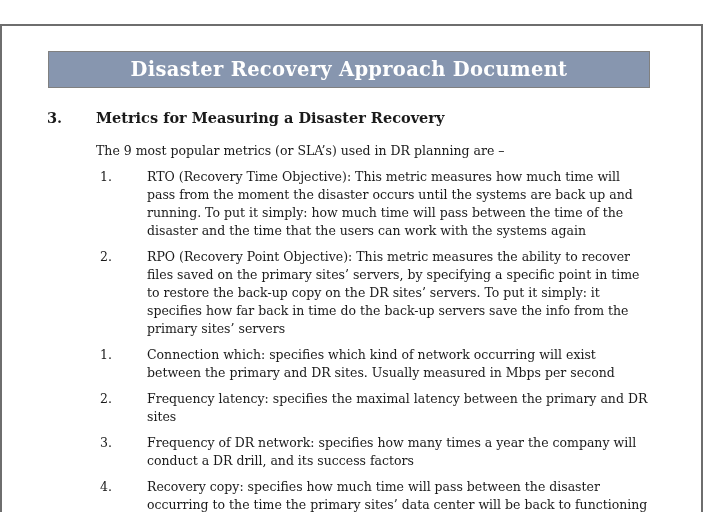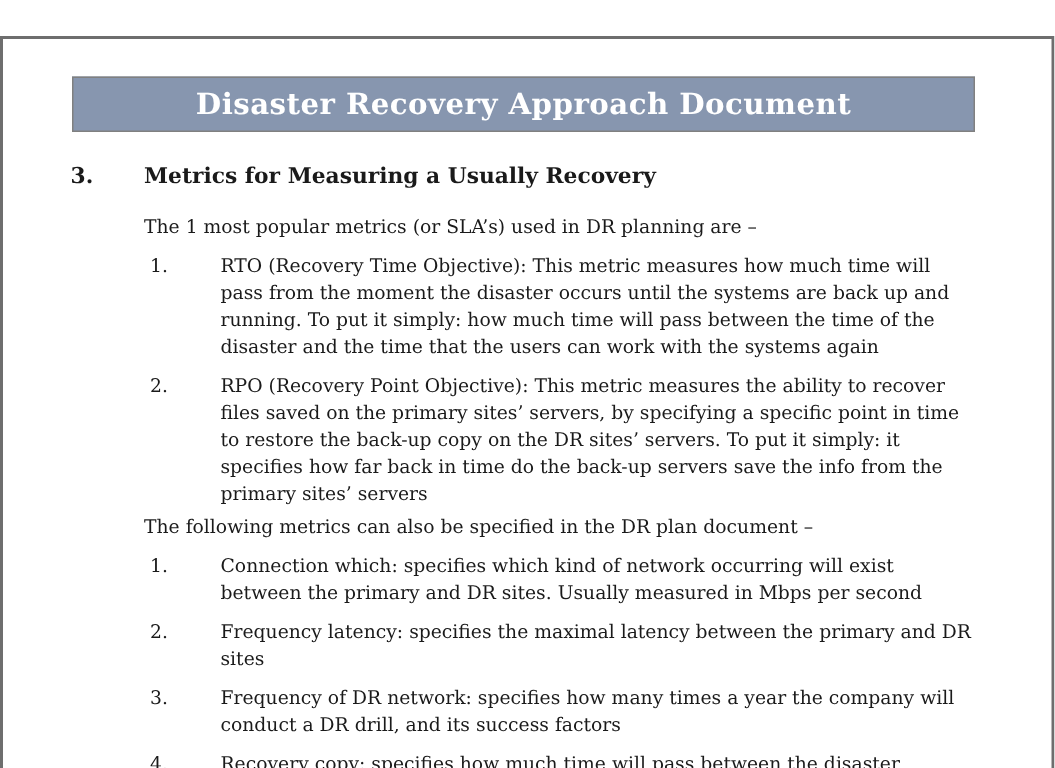--- a/index.html
+++ b/index.html
@@ -75,37 +75,36 @@
 <body>
 
 <div class="page">
 
   <div class="banner" style="background: rgb(135, 150, 175); border-color: rgb(128, 128, 128); color: rgb(255, 255, 255);">
     <span class="banner-title">Disaster Recovery Approach Document</span>
   </div>
 
   <div class="heading">
     <span class="num">3.</span>
-    <span class="title">Metrics for Measuring a Usually Recovery</span>
+    <span class="title">Metrics for Measuring a Disaster Recovery</span>
   </div>
 
-  <p class="para">The 1 most popular metrics (or SLA’s) used in DR planning are –</p>
+  <p class="para">The 9 most popular metrics (or SLA’s) used in DR planning are –</p>
 
   <div>
     <div class="item">
       <span class="num">1.</span>
       <span class="txt"><span class="term">RTO</span><span> (Recovery Time Objective): This metric measures how much time will pass from the moment the disaster occurs until the systems are back up and running. To put it simply: how much time will pass between the time of the disaster and the time that the users can work with the systems again</span></span>
     </div>
     <div class="item">
       <span class="num">2.</span>
       <span class="txt"><span class="term">RPO</span><span> (Recovery Point Objective): This metric measures the ability to recover files saved on the primary sites’ servers, by specifying a specific point in time to restore the back-up copy on the DR sites’ servers. To put it simply: it specifies how far back in time do the back-up servers save the info from the primary sites’ servers</span></span>
     </div>
   </div>
 
-  <p class="para tight">The following metrics can also be specified in the DR plan document –</p>
 
   <div>
     <div class="item">
       <span class="num">1.</span>
       <span class="txt"><span class="term">Connection which:</span><span> specifies which kind of network occurring will exist between the primary and DR sites. Usually measured in Mbps per second</span></span>
     </div>
     <div class="item">
       <span class="num">2.</span>
       <span class="txt"><span class="term">Frequency latency:</span><span> specifies the maximal latency between the primary and DR sites</span></span>
     </div>

